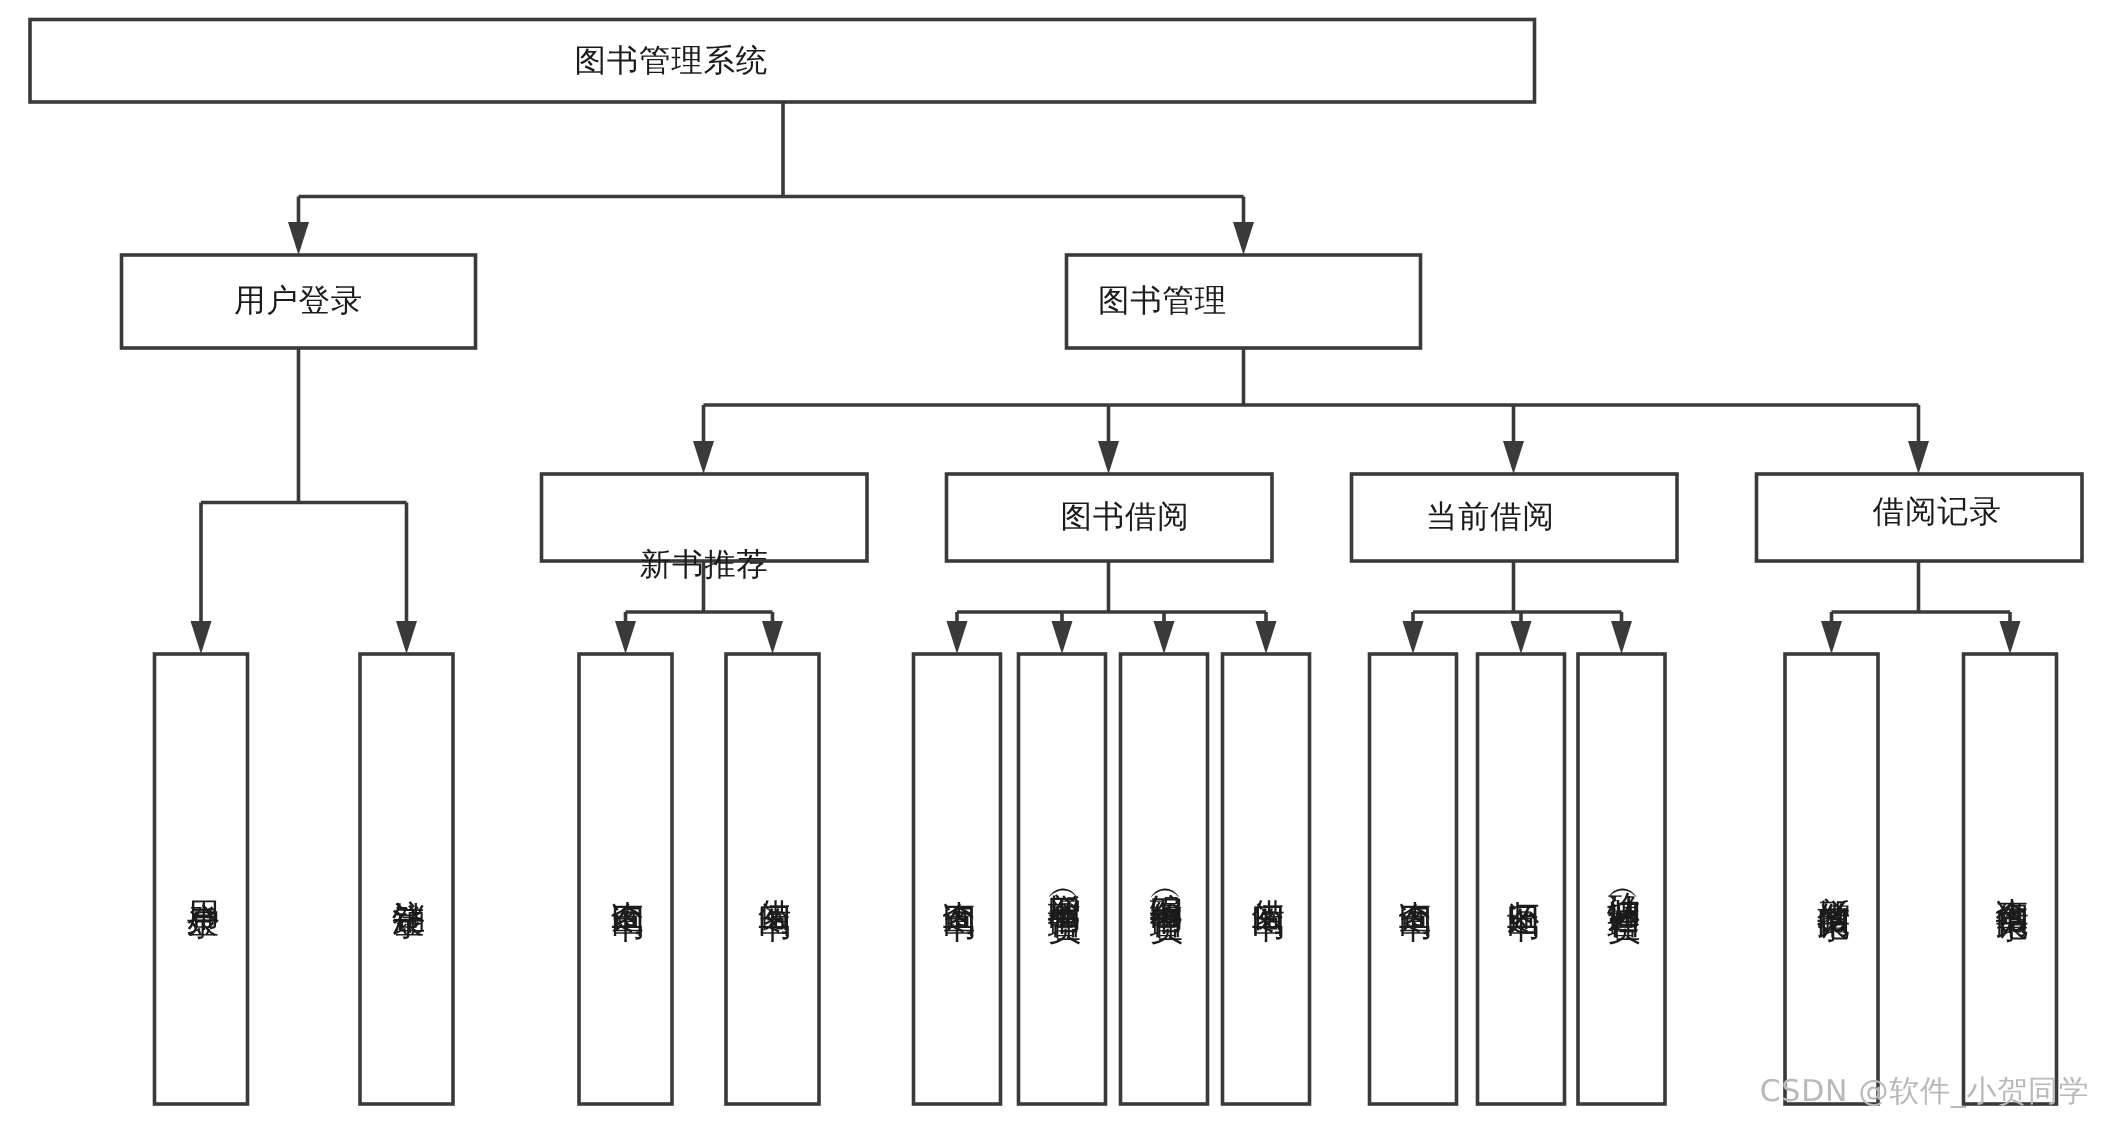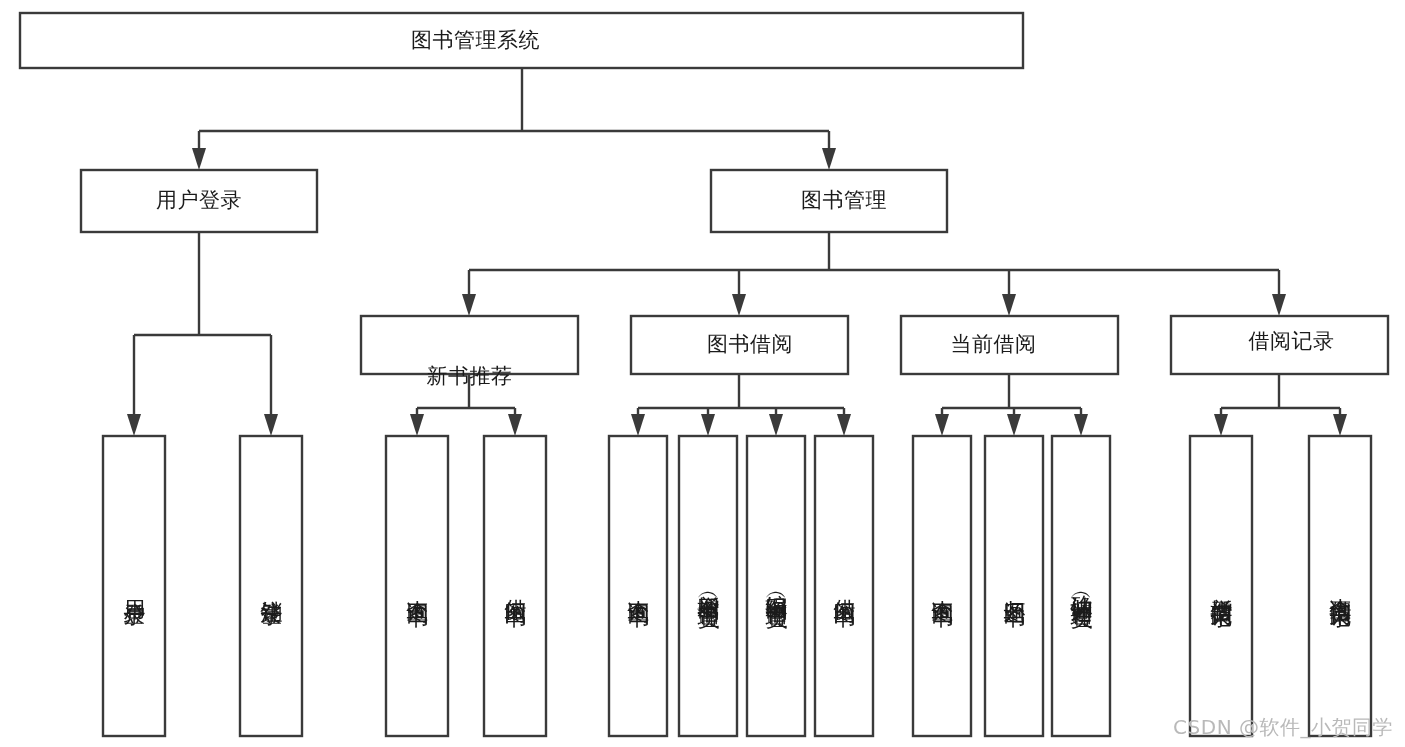--- a/index.html
+++ b/index.html
@@ -153,23 +153,23 @@
       <rect x="747" y="436" width="58" height="300" class="box-rect"></rect>
       <rect x="815" y="436" width="58" height="300" class="box-rect"></rect>
       <rect x="913" y="436" width="58" height="300" class="box-rect"></rect>
       <rect x="985" y="436" width="58" height="300" class="box-rect"></rect>
       <rect x="1052" y="436" width="58" height="300" class="box-rect"></rect>
       <rect x="1190" y="436" width="62" height="300" class="box-rect"></rect>
       <rect x="1309" y="436" width="62" height="300" class="box-rect"></rect>
     </svg>
 
   <div id="label-layer">
-      <div class="node-label horizontal" style="left: 32px; top: 13px; width: 887px; height: 55px;">图书管理系统</div>
+      <div class="node-label horizontal" style="left: 4px; top: 13px; width: 887px; height: 55px;">图书管理系统</div>
       <div class="node-label horizontal" style="left: 81px; top: 170px; width: 236px; height: 62px;">用户登录</div>
-      <div class="node-label horizontal" style="left: 748px; top: 170px; width: 192px; height: 62px;">图书管理</div>
+      <div class="node-label horizontal" style="left: 679px; top: 170px; width: 192px; height: 62px;">图书管理</div>
       <div class="node-label horizontal" style="left: 361px; top: 316px; width: 217px; height: 58px; margin-top: 32px;">新书推荐</div>
       <div class="node-label horizontal" style="left: 631px; top: 316px; width: 238px; height: 58px; border-radius: 22px;">图书借阅</div>
       <div class="node-label horizontal" style="left: 901px; top: 316px; width: 185px; height: 58px;">当前借阅</div>
       <div class="node-label horizontal" style="left: 1183px; top: 316px; width: 217px; height: 52px;">借阅记录</div>
       <div class="node-label vertical" style="left: 103px; top: 436px; width: 62px; height: 300px;">用户登录</div>
       <div class="node-label vertical" style="left: 240px; top: 436px; width: 62px; height: 300px;">注销登录</div>
       <div class="node-label vertical" style="left: 386px; top: 436px; width: 62px; height: 300px;">查询图书</div>
       <div class="node-label vertical" style="left: 484px; top: 436px; width: 62px; height: 300px;">借阅图书</div>
       <div class="node-label vertical" style="left: 609px; top: 436px; width: 58px; height: 300px;">查询图书</div>
       <div class="node-label vertical" style="left: 679px; top: 436px; width: 58px; height: 300px;">新增图书（管理员）</div>

